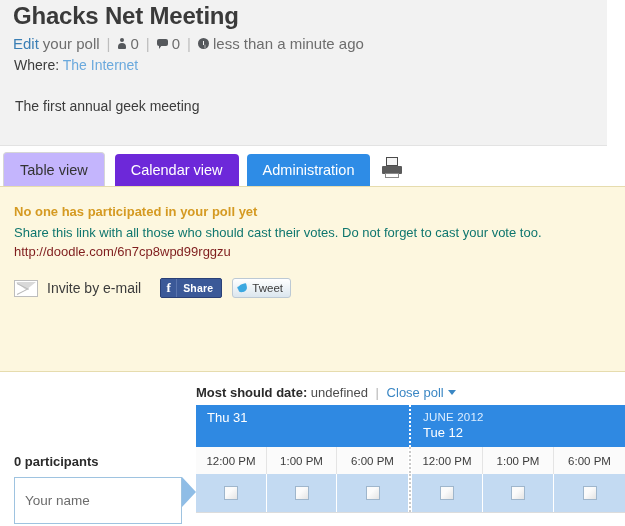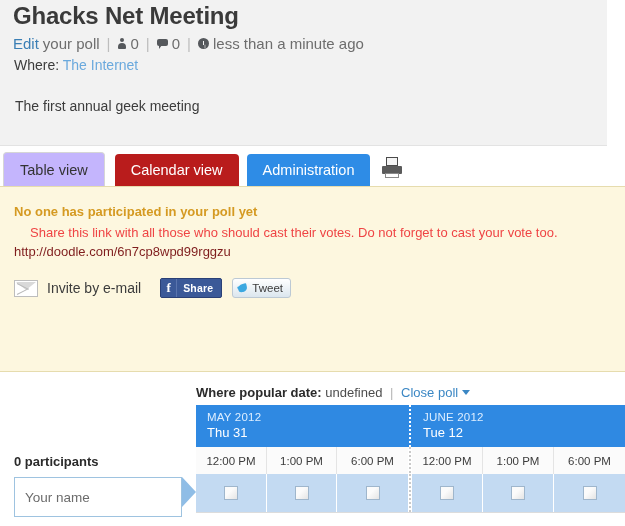--- a/index.html
+++ b/index.html
@@ -137,21 +137,21 @@
   .tab-active {
     background: #c4b5fd;
     color: #333333;
     border: 1px solid #d6d6d6;
     border-bottom: none;
     margin-left: 3px;
     height: 34px;
     z-index: 6;
   }
   .tab-dark {
-    background: #b91c1c;
+    background: #6d28d9;
     color: #ffffff;
     margin-left: 10px;
   }
   .tab-blue {
     background: #2e8ce6;
     color: #ffffff;
     margin-left: 8px;
   }
   .print-btn {
     width: 26px; height: 26px;
@@ -192,23 +192,22 @@
     left: 14px; top: 17px;
     font-size: 13px;
     font-weight: bold;
     color: #d59a22;
     white-space: nowrap;
   }
   .notice-text {
     position: absolute;
     left: 14px; top: 38px;
     font-size: 13px;
-    color: #ef4444;
-    white-space: nowrap;
-    margin-left: 16px;
+    color: #0f766e;
+    white-space: nowrap;
   }
   .notice-link {
     position: absolute;
     left: 14px; top: 57px;
     font-size: 13px;
     color: #7f1d1d;
     text-decoration: none;
     white-space: nowrap;
   }
 
@@ -474,21 +473,21 @@
 
   
   .name-cell {
     position: absolute;
     left: 14px; top: 104px;
     width: 186px; height: 32px;
   }
   .name-input {
     position: absolute;
     left: 0; top: 0;
-    width: 168px; height: 40px;
+    width: 168px; height: 47px;
     border: 1px solid #9ec3e0;
     background: #ffffff;
     font-size: 13.5px;
     color: #4c4c4c;
     padding: 0 10px;
     outline: none;
     font-family: "Liberation Sans", sans-serif;
   }
   .name-input::placeholder { color: #6c6c6c; opacity: 1; }
   .name-arrow {
@@ -582,29 +581,28 @@
         <div class="tw-label">Tweet</div>
       </div>
     </div>
 
     <div class="show-opts-btn">Show all 14 options</div>
   </div>
 
   <div class="table-area">
 
     <div class="popular-row">
-      <b>Where popular date:</b>
+      <b>Most should date:</b>
       <span class="undef">undefined</span>
       <span class="pipe">|</span>
       <a class="close-poll" href="#">Close poll</a><span class="caret"></span>
     </div>
 
     <div class="date-band">
       <div class="date-cell" style="width:212px;">
-        <div class="mon">MAY 2012</div>
         <div class="day">Thu 31</div>
       </div>
       <div class="date-sep"></div>
       <div class="date-cell" style="width:213px;">
         <div class="mon">JUNE 2012</div>
         <div class="day">Tue 12</div>
       </div>
     </div>
 
     <div class="times-row">

